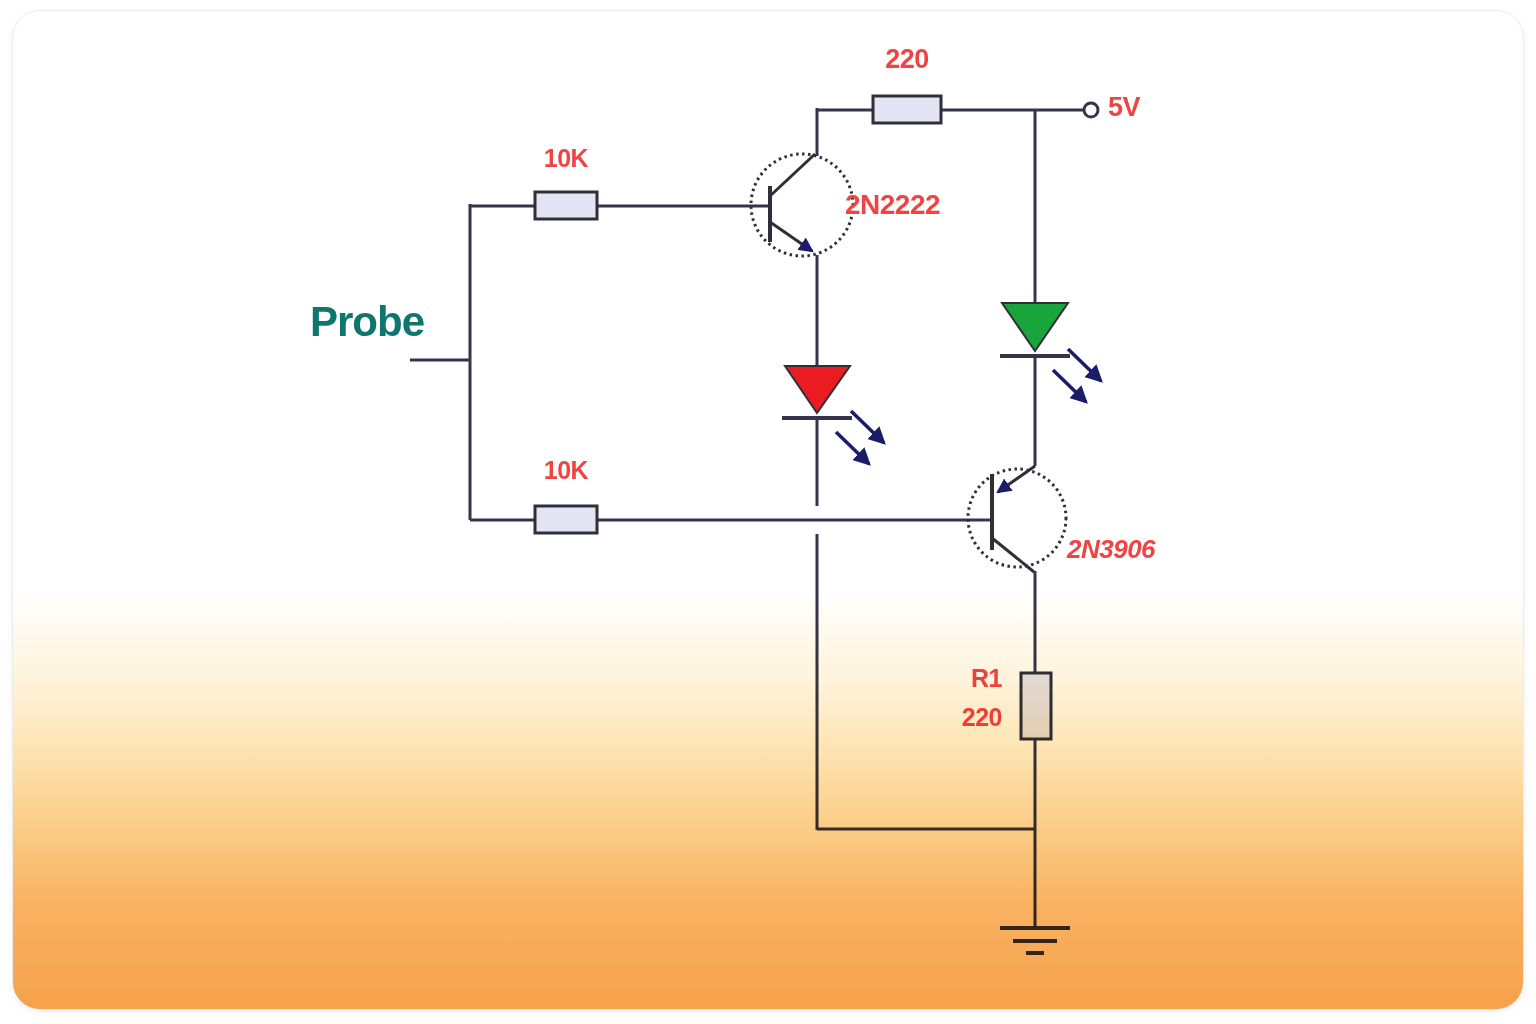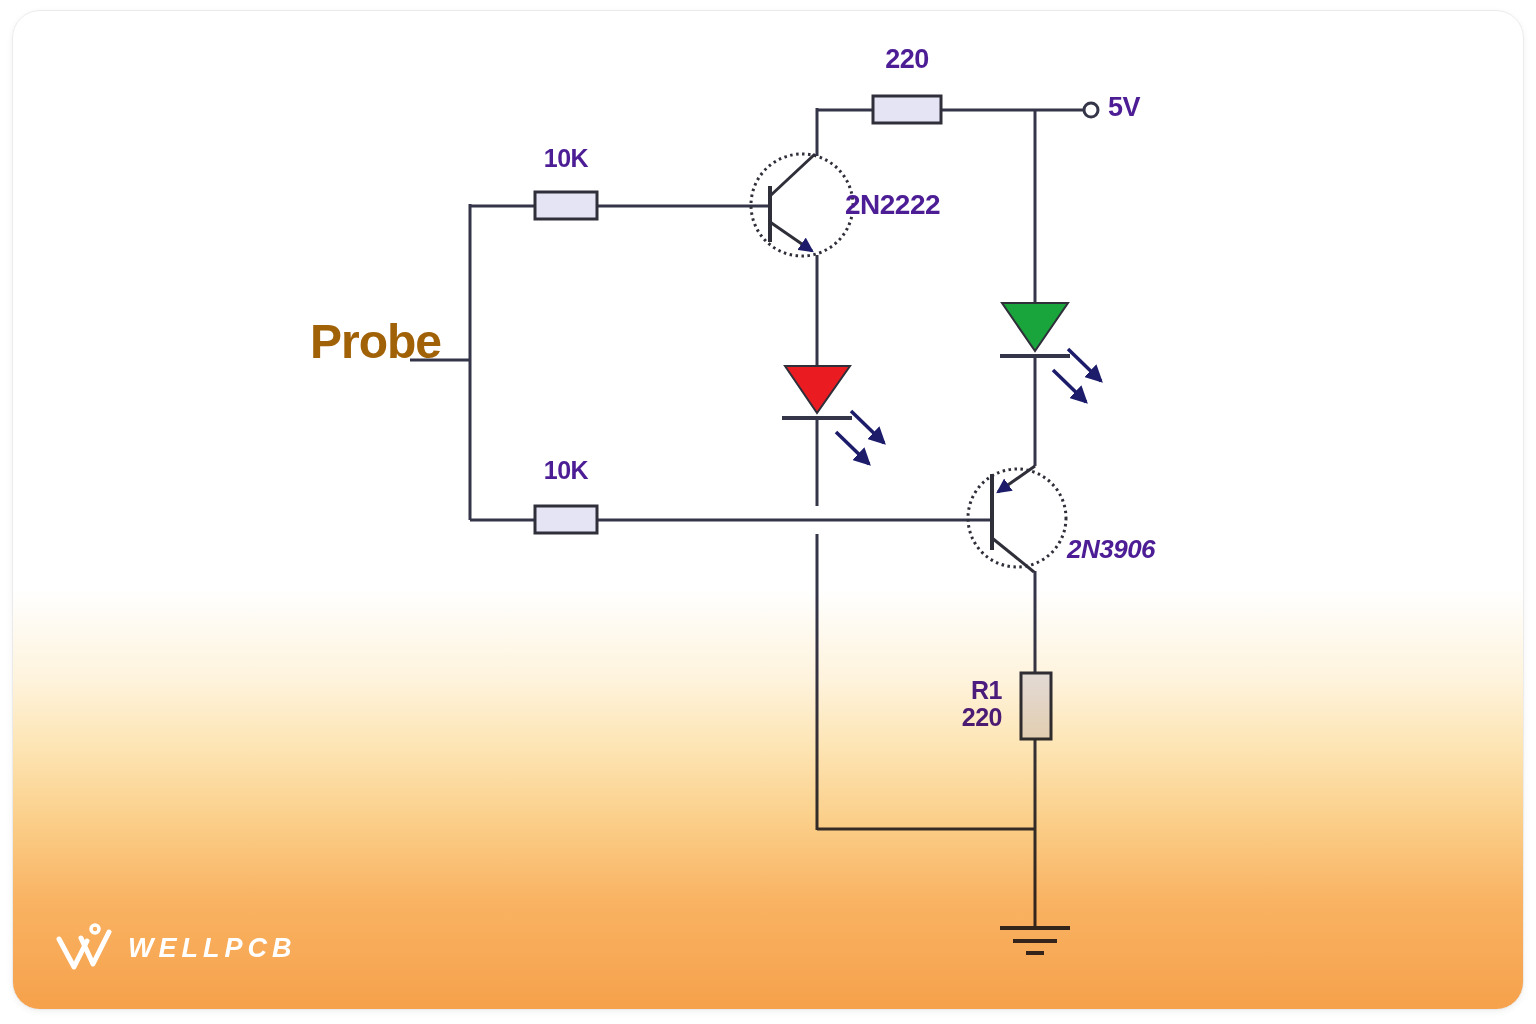--- a/index.html
+++ b/index.html
@@ -40,33 +40,33 @@
     width: 1536px;
     height: 1024px;
     mix-blend-mode: multiply;
   }
   .schematic-layer svg {
     position: absolute;
     left: 0; top: 0;
   }
   .lbl {
     position: absolute;
-    color: #4c1d95;
+    color: #ef4444;
     font-weight: bold;
     letter-spacing: -0.5px;
     white-space: nowrap;
   }
   .lbl.center { text-align: center; }
   .lbl.right  { text-align: right; }
   .probe-lbl {
     position: absolute;
-    left: 310px; top: 314px;
-    font-size: 48px;
+    left: 310px; top: 298px;
+    font-size: 42px;
     font-weight: 600;
-    color: #a16207;
+    color: #0f766e;
     letter-spacing: -1px;
   }
   .logo {
     position: absolute;
     left: 52px; top: 922px;
     display: flex;
     align-items: center;
     gap: 14px;
     color: #ffffff;
   }
@@ -181,29 +181,19 @@
     <div class="lbl" style="left:1108px; top:92px; font-size:27px;text-align:right;">5V</div>
 
     <div class="lbl center" style="left:526px; top:144px; width:80px; font-size:25px;">10K</div>
 
     <div class="lbl center" style="left:526px; top:456px; width:80px; font-size:25px;">10K</div>
 
     <div class="lbl" style="left:845px; top:189px; font-size:28px;">2N2222</div>
 
     <div class="lbl" style="left:1067px; top:534px; font-size:26px;font-style:italic;">2N3906</div>
 
-    <div class="lbl right" style="left:930px; top:664px; width:72px; font-size:25px;margin-top:12px;">R1</div>
+    <div class="lbl right" style="left:930px; top:664px; width:72px; font-size:25px;">R1</div>
 
     <div class="lbl right" style="left:930px; top:703px; width:72px; font-size:25px;">220</div>
   </div>
 
-  <div class="logo">
-    <svg width="62" height="52" viewBox="0 0 62 52">
-      <g fill="none" stroke="#ffffff" stroke-width="5" stroke-linecap="round" stroke-linejoin="round">
-        <path d="M7,17 L22,45 L35,19"></path>
-        <path d="M29,16 L41,42 L57,10"></path>
-        <circle cx="43" cy="7" r="4" stroke-width="3.5"></circle>
-      </g>
-    </svg>
-    <span class="logo-text">WELLPCB</span>
-  </div>
 
 </div>
 
 </body></html>

